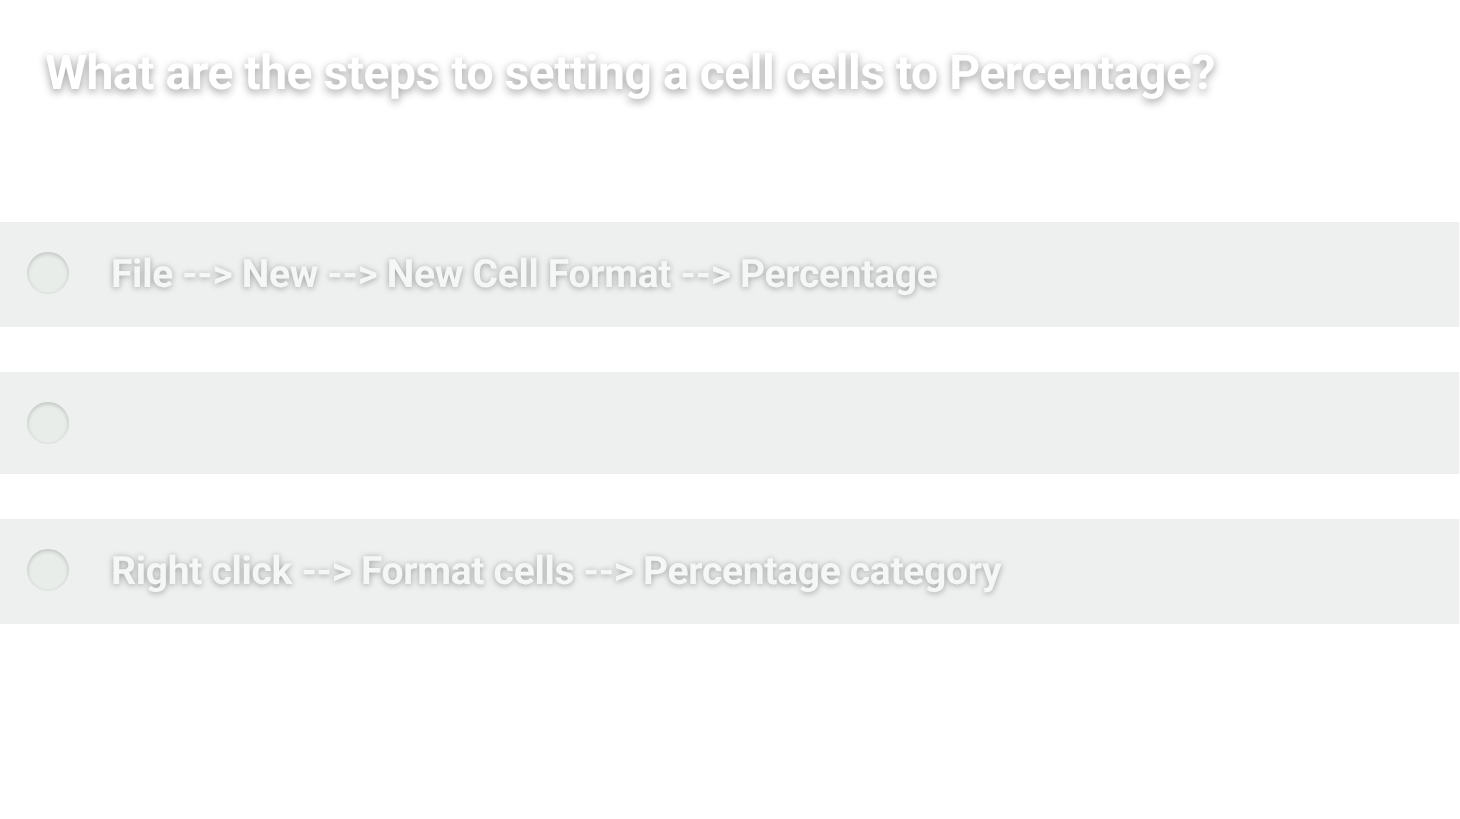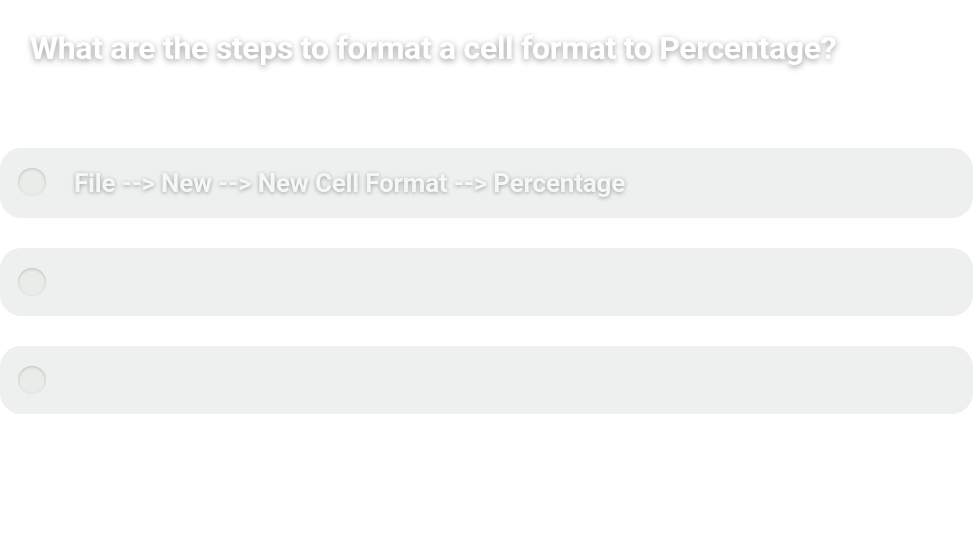--- a/index.html
+++ b/index.html
@@ -37,21 +37,20 @@
       flex-direction: column;
       gap: 30px;
     }
     .option {
       background: rgba(190, 200, 195, 0.28);
       padding: 20px 24px 20px 18px;
       display: flex;
       align-items: flex-start;
       gap: 28px;
       cursor: pointer;
-      border-radius: 21px;
     }
     .radio {
       width: 28px;
       height: 28px;
       min-width: 28px;
       border-radius: 50%;
       background: rgba(230, 235, 232, 0.55);
       box-shadow: inset 0 1px 3px rgba(0,0,0,0.2);
     }
     .option-text {
@@ -59,27 +58,28 @@
       font-weight: 700;
       color: #f5f7f6;
       text-shadow: 0 1px 4px rgba(0,0,0,0.35);
       letter-spacing: -0.2px;
     }
   </style>
 </head>
 <body>
 
 <div class="question-area">
-  <h1 class="question-text">What are the steps to format a cell format to Percentage?</h1>
+  <h1 class="question-text">What are the steps to setting a cell cells to Percentage?</h1>
 </div>
 
 <div class="options">
   <div class="option">
     <div class="radio"></div>
     <span class="option-text">File --&gt; New --&gt; New Cell Format --&gt; Percentage</span>
   </div>
   <div class="option">
     <div class="radio"></div>
   </div>
   <div class="option">
     <div class="radio"></div>
+    <span class="option-text">Right click --&gt; Format cells --&gt; Percentage category</span>
   </div>
 </div>
 
 </body></html>

